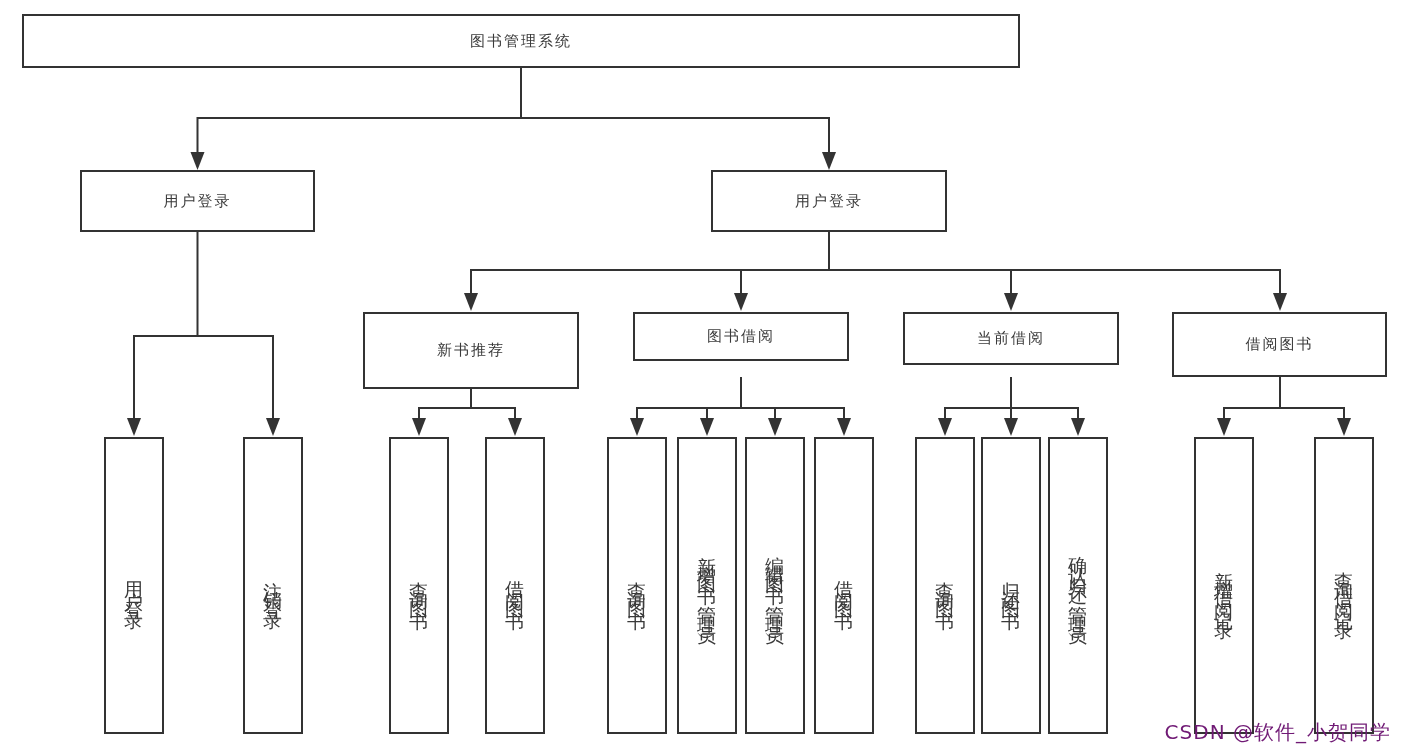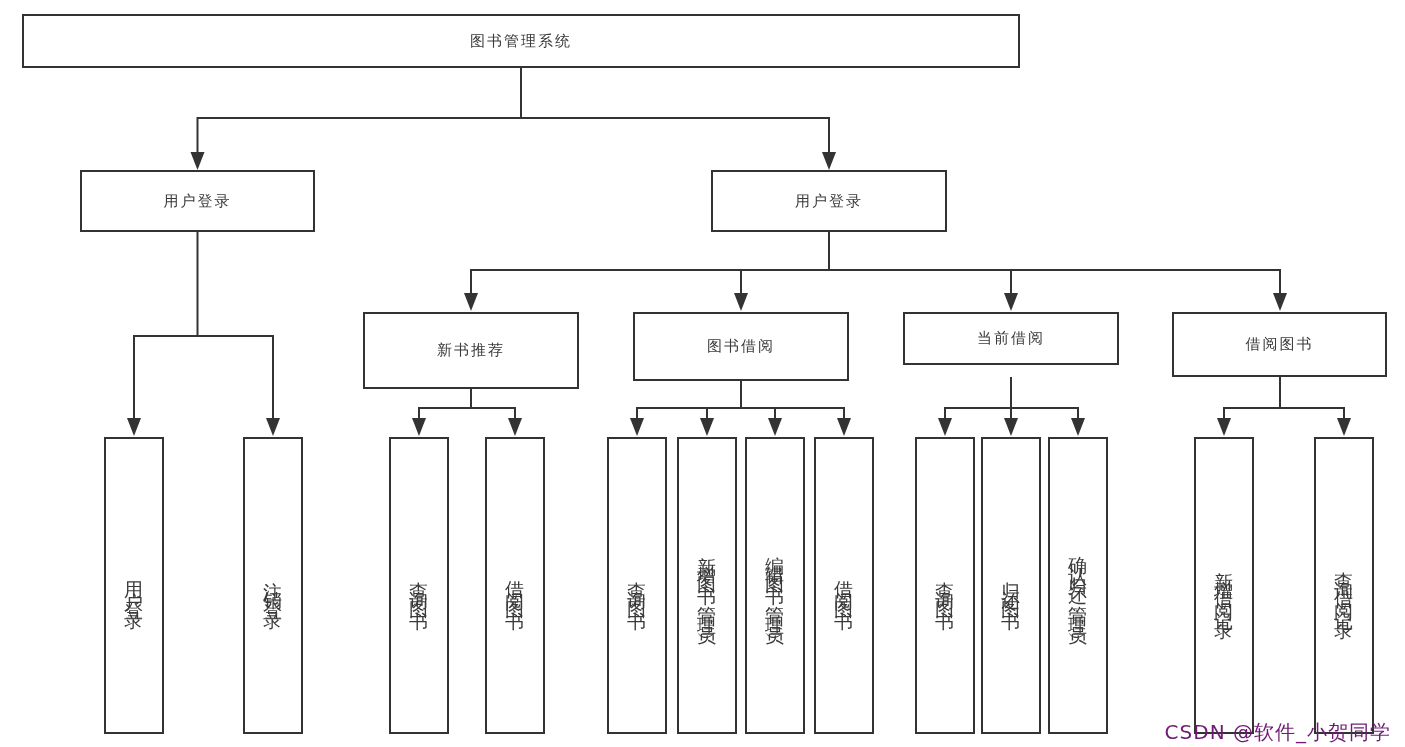--- a/index.html
+++ b/index.html
@@ -120,21 +120,21 @@
   <div class="box" style="left:80px;top:170px;width:235px;height:62px">
     <span class="hlabel">用户登录</span>
   </div>
   <div class="box" style="left:711px;top:170px;width:236px;height:62px">
     <span class="hlabel">用户登录</span>
   </div>
 
   <div class="box" style="left:363px;top:312px;width:216px;height:77px">
     <span class="hlabel">新书推荐</span>
   </div>
-  <div class="box" style="left:633px;top:312px;width:216px;height:69px">
+  <div class="box" style="left:633px;top:312px;width:216px;height:49px">
     <span class="hlabel">图书借阅</span>
   </div>
   <div class="box" style="left:903px;top:312px;width:216px;height:53px">
     <span class="hlabel">当前借阅</span>
   </div>
   <div class="box" style="left:1172px;top:312px;width:215px;height:65px">
     <span class="hlabel">借阅图书</span>
   </div>
 
   <div class="box leaf" style="left:104px;top:437px;width:60px;height:297px">

